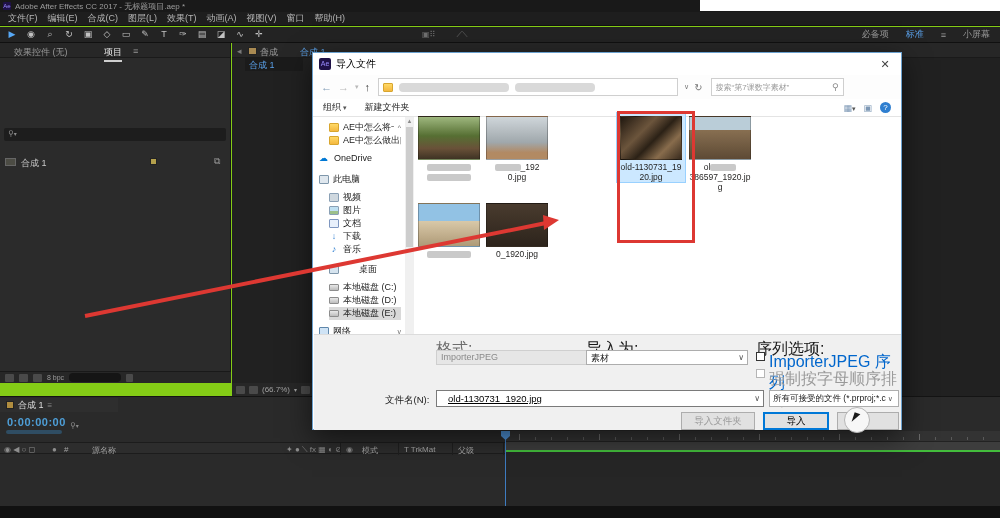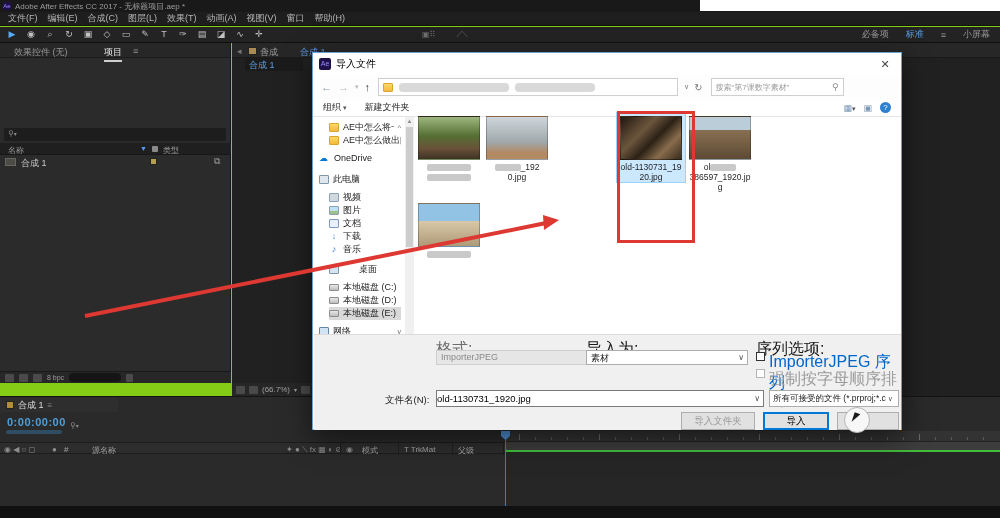--- a/index.html
+++ b/index.html
@@ -128,21 +128,21 @@
   #dlg-form{position:absolute;left:1px;top:281px;width:587px;height:96px;background:#f0f0f0;border-top:1px solid #dcdcdc;font-size:9px;}
   .flabel{position:absolute;color:#6d6d6d;}
   .flabel.dark{color:#1a1a1a;}
   .finput{position:absolute;height:15px;border:1px solid #cfcfcf;background:#e6e6e6;color:#8a8a8a;padding:1px 4px;font-size:9px;}
   .fselect{position:absolute;height:15px;border:1px solid #adadad;background:#ffffff;color:#1a1a1a;padding:1px 4px;font-size:9px;}
   .fselect .caret{position:absolute;right:3px;top:2px;color:#555;font-size:8px;}
   .chk{position:absolute;width:9px;height:9px;border:1px solid #333;background:#fff;}
   .chk.ghost{border-color:#b5b5b5;}
   .linktext{position:absolute;color:#0066cc;}
   .graytext{position:absolute;color:#9a9a9a;}
-  #fn-combo{position:absolute;left:123px;top:337px;width:328px;height:17px;border:1px solid #7a7a7a;background:#fff;font-size:9.5px;color:#000;padding:2px 0;}
+  #fn-combo{position:absolute;left:123px;top:337px;width:328px;height:17px;border:1px solid #7a7a7a;background:#fff;font-size:9.5px;color:#000;padding:2px 11px;text-decoration:underline;}
   #fn-combo .caret{position:absolute;right:3px;top:3px;color:#555;font-size:8px;}
   #ft-select{position:absolute;left:456px;top:337px;width:130px;height:17px;border:1px solid #adadad;background:#fff;font-size:8.5px;color:#1a1a1a;padding:2px 3px;white-space:nowrap;overflow:hidden;}
   #fn-label{position:absolute;left:72px;top:341px;color:#1a1a1a;font-size:9.5px;}
   .btn{position:absolute;top:359px;height:18px;background:#e1e1e1;border:1px solid #adadad;font-size:9.5px;text-align:center;line-height:16px;}
   #btn-import-folder{left:368px;width:74px;color:#9a9a9a;}
   #btn-import{left:450px;width:66px;color:#000;border:2px solid #0078d7;line-height:14px;}
   #btn-cancel{left:524px;width:62px;color:#333;}
   #cursor-fx{position:absolute;left:531px;top:354px;width:26px;height:26px;border-radius:50%;background:#f7f7f7;border:1px solid #b5b5b5;z-index:5;}
   #cursor-fx .ptr{position:absolute;left:8px;top:5px;width:0;height:0;border-left:6px solid #1a1a1a;border-bottom:10px solid transparent;transform:rotate(18deg);}
 
@@ -197,26 +197,20 @@
     <span class="ws">小屏幕</span>
   </div>
 
   <div class="abs" id="left-panel">
     <div class="panel-tabs">
       <span class="ptab" style="left:14px;">效果控件 (无)</span>
       <span class="ptab active" style="left:104px;">项目</span>
       <span class="ptab" style="left:133px;">≡</span>
     </div>
     <div class="abs" id="proj-search">⚲<span style="font-size:6px;">▾</span></div>
-    <div class="abs" id="proj-header">
-      <span style="position:absolute;left:8px;top:2px;">名称</span>
-      <span style="position:absolute;left:140px;top:2px;color:#4f9bff;font-size:7px;">▼</span>
-      <span style="position:absolute;left:152px;top:3px;width:6px;height:6px;background:#8a8a8a;border-radius:1px;"></span>
-      <span style="position:absolute;left:163px;top:2px;">类型</span>
-    </div>
     <div class="abs" id="proj-row">
       <span class="mini-thumb"></span>
       <span style="position:absolute;left:21px;top:2px;">合成 1</span>
       <span class="label-chip"></span>
       <span style="position:absolute;left:214px;top:1px;color:#9a9a9a;font-size:9px;">⧉</span>
     </div>
     <div class="abs" id="proj-footer">
       <span class="f-ico"></span>
       <span class="f-ico"></span>
       <span class="f-ico"></span>
@@ -431,20 +425,24 @@
         <div class="fcard" style="left: 271px; top: 0px;">
           <div class="fthumb th-building-brown"></div>
           <div class="fname"><span>ol</span><span class="bar" style="width: 26px;"></span></div>
           <div class="fname"><span>386597_1920.jp</span></div>
           <div class="fname"><span>g</span></div>
         </div>
         <div class="fcard" style="left: 0px; top: 87px;">
           <div class="fthumb th-beach"></div>
           <div class="fname"><span class="bar" style="width: 44px;"></span></div>
         </div>
+        <div class="fcard" style="left: 68px; top: 87px;">
+          <div class="fthumb th-dark-brown"></div>
+          <div class="fname"><span>0_1920.jpg</span></div>
+        </div>
       </div>
 
     <div id="red-box"></div>
 
     <div id="dlg-form"></div>
     <span class="flabel" style="left:123px;top:286px;">格式:</span>
     <span class="finput" style="left:123px;top:297px;width:162px;">ImporterJPEG</span>
     <span class="flabel dark" style="left:273px;top:286px;">导入为:</span>
     <span class="fselect" style="left:273px;top:297px;width:162px;"><span>素材</span><span class="caret">∨</span></span>
     <span class="flabel dark" style="left:443px;top:286px;">序列选项:</span>

